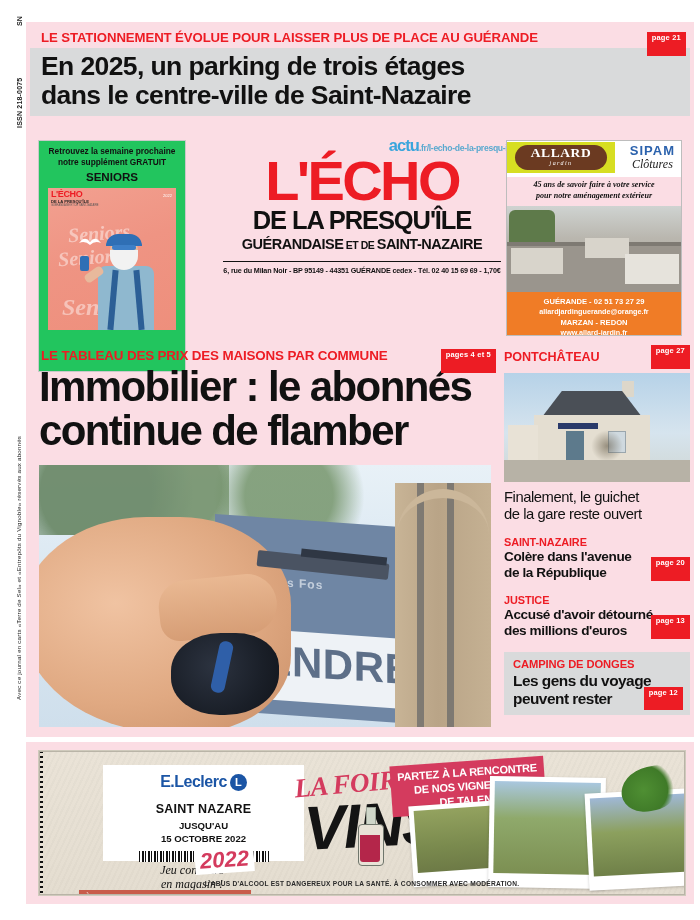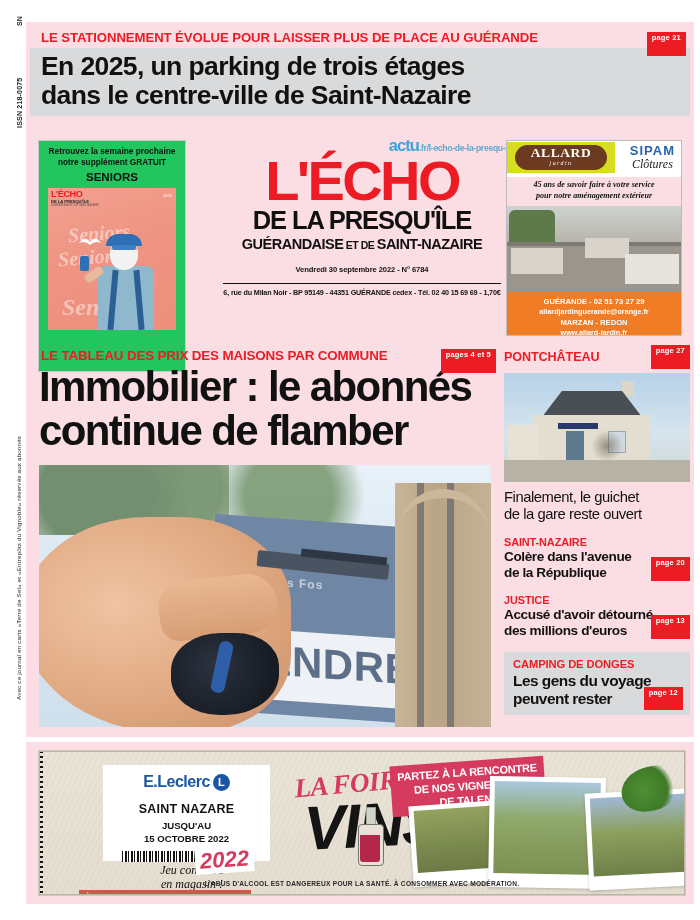--- a/index.html
+++ b/index.html
@@ -306,21 +306,21 @@
     background:#e9e2d6;border:1px solid #cfcabc;box-sizing:border-box;overflow:hidden;
   }
   .ba-texture{position:absolute;inset:0;background:
      repeating-linear-gradient(115deg, rgba(0,0,0,.018) 0 2px, rgba(255,255,255,0) 2px 5px),
      linear-gradient(180deg,#eae3d7 0%,#e4ddd0 100%);}
   .ba-barcodeL{
     position:absolute;left:-6px;top:0;width:10px;height:100%;
     background:repeating-linear-gradient(180deg,#111 0 2px,#e9e2d6 2px 5px);
   }
   .leclerc-card{
-    position:absolute;left:64px;top:14px;width:167px;height:96px;background:#fff;
+    position:absolute;left:64px;top:14px;width:201px;height:96px;background:#fff;
     text-align:center;padding-top:8px;box-sizing:border-box;
   }
   .lc-row{display:flex;align-items:center;justify-content:center;gap:3px;}
   .lc-name{font-size:16px;font-weight:bold;color:#1b55a5;letter-spacing:-.5px;}
   .lc-logo{
     width:17px;height:17px;border-radius:50%;background:#1b55a5;color:#fff;
     font-size:11px;font-weight:bold;line-height:17px;text-align:center;
   }
   .lc-city{font-size:12.5px;font-weight:bold;color:#111;letter-spacing:.2px;margin-top:11px;}
   .lc-until{font-size:9.6px;font-weight:bold;color:#111;margin-top:4px;line-height:1.35;}
@@ -446,21 +446,20 @@
       </div>
     </div>
 
     <div class="masthead">
       <div class="actu-line">
         <span class="actu">actu</span><span class="actu-url">.fr/l-echo-de-la-presqu-ile</span>
       </div>
       <div class="echo">L'ÉCHO</div>
       <div class="presqu">DE LA PRESQU'ÎLE</div>
       <div class="gueran"><span>GUÉRANDAISE</span><span class="small"> ET DE </span><span>SAINT-NAZAIRE</span></div>
-      <div class="date-line">Vendredi 30 septembre 2022 - N° 6784</div>
       <div class="addr-line">6, rue du Milan Noir - BP 95149 - 44351 GUÉRANDE cedex - Tél. 02 40 15 69 69 - 1,70€</div>
     </div>
 
     <div class="allard">
       <div class="allard-top">
         <div class="allard-yellow"></div>
         <div class="allard-badge">
           <div class="a1">ALLARD</div>
           <div class="a2">jardin</div>
         </div>

